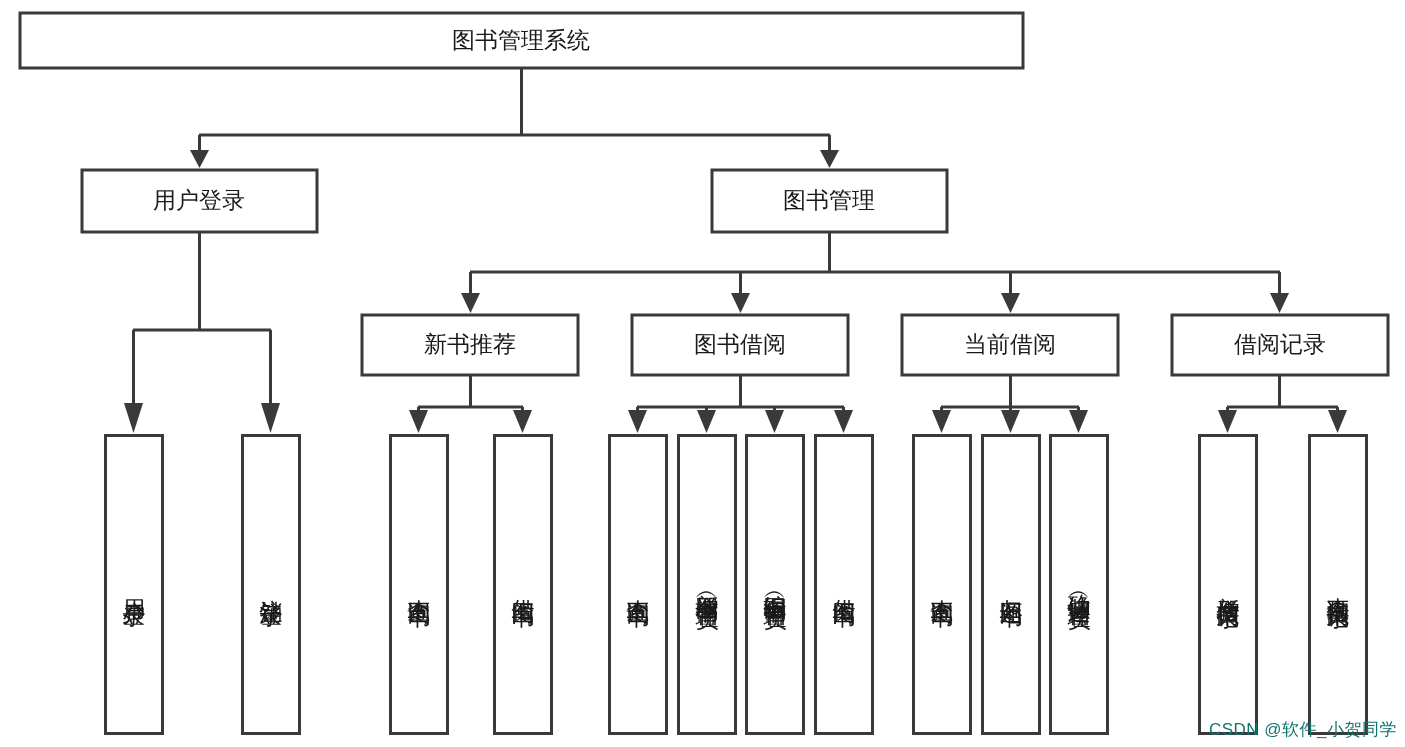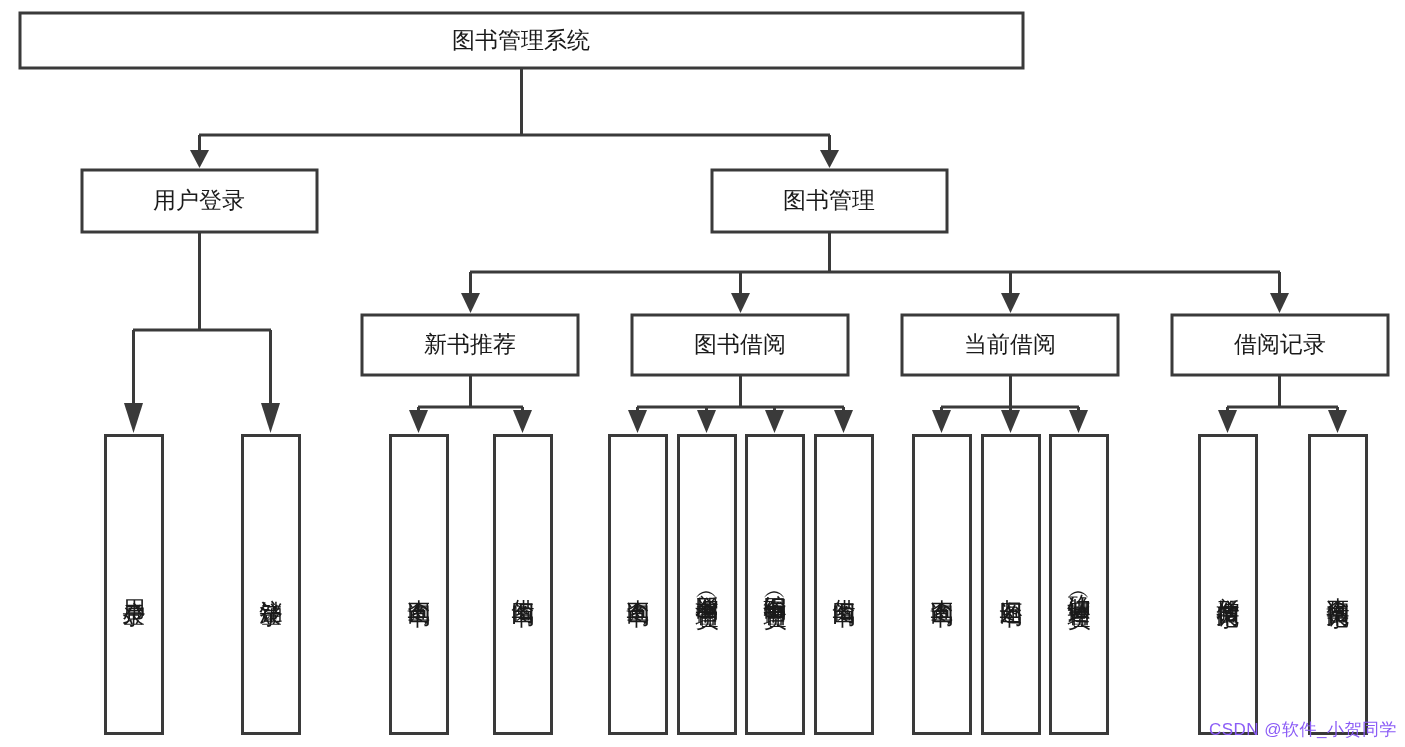--- a/index.html
+++ b/index.html
@@ -68,21 +68,21 @@
     color: #1a1a1a;
     white-space: nowrap;
     text-align: center;
   }
   #watermark {
     position: absolute;
     right: 8px;
     bottom: 6px;
     font-family: "Liberation Sans", sans-serif;
     font-size: 17px;
-    color: #8b5cf6;
+    color: #0f766e;
     white-space: nowrap;
     letter-spacing: 0.5px;
   }
 </style>
 </head>
 <body>
 
 <div id="diagram-root">
 
   <svg class="diagram-svg" viewBox="0 0 1405 747">

